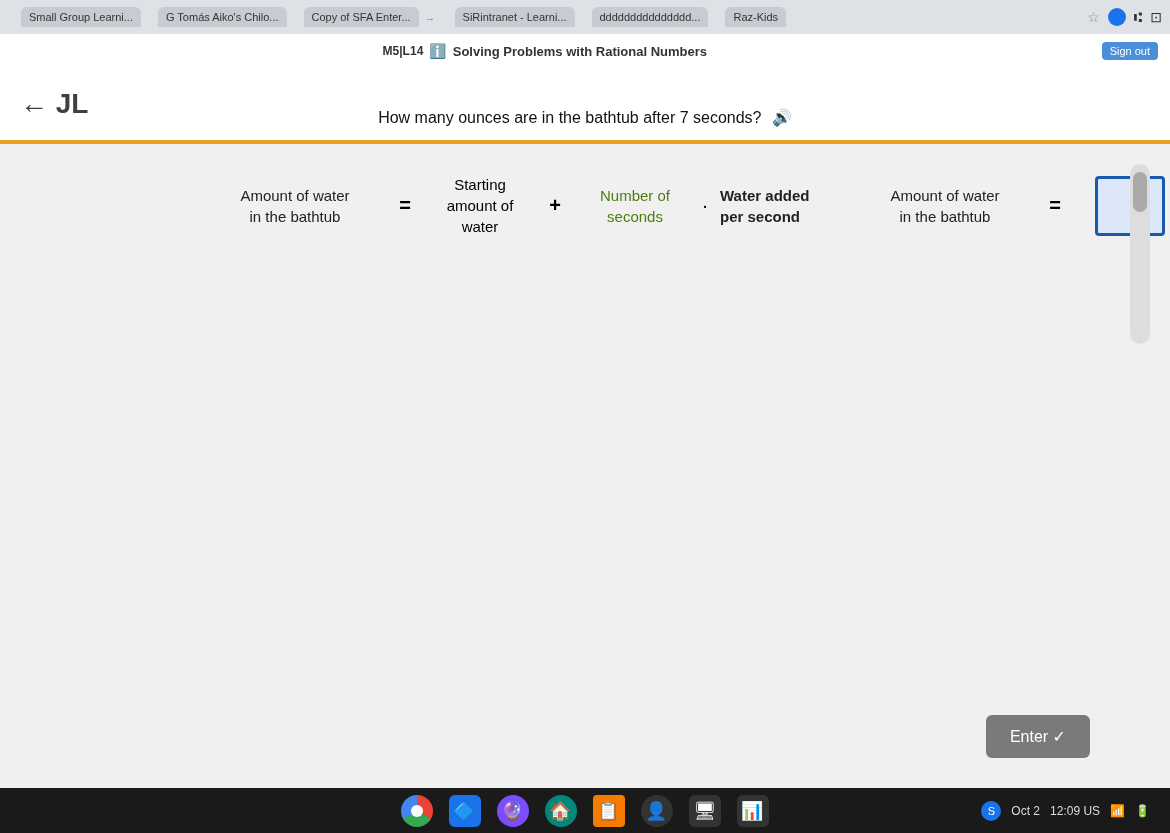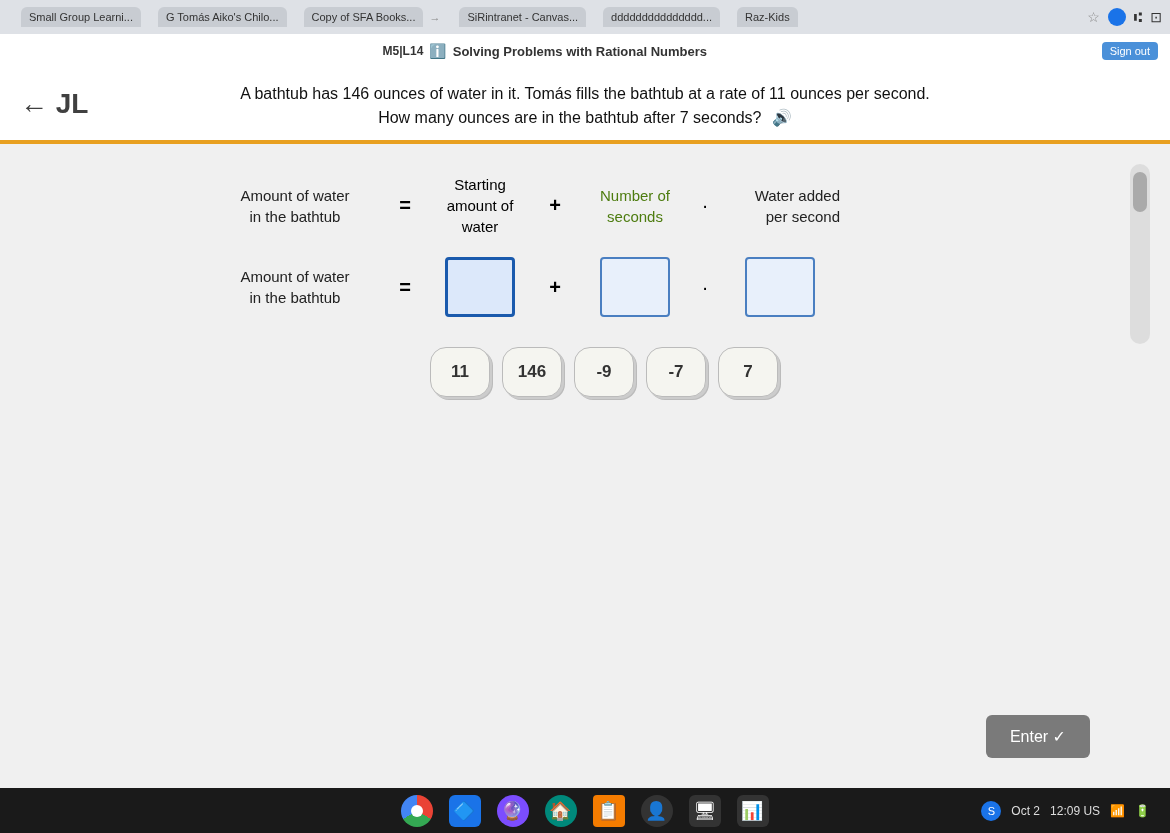--- a/index.html
+++ b/index.html
@@ -115,21 +115,21 @@
       flex: 1;
       display: flex;
       align-items: flex-start;
       justify-content: center;
       padding: 30px 20px 20px;
       position: relative;
     }
 
     .equation-container {
       display: flex;
-      flex-direction: column;
+      flex-direction: row;
       gap: 20px;
       width: 750px;
     }
 
     
     .eq-row {
       display: flex;
       align-items: center;
       gap: 0px;
     }
@@ -352,25 +352,25 @@
 
 <div class="browser-chrome">
   <div class="tab-bar">
     <div class="tab-item inactive">
       <span>Small Group Learni...</span>
     </div>
     <div class="tab-item inactive">
       <span>G Tomás Aiko's Chilo...</span>
     </div>
     <div class="tab-item inactive">
-      <span>Copy of SFA Books...</span>
+      <span>Copy of SFA Enter...</span>
     </div>
     <span class="tab-separator">→</span>
     <div class="tab-item inactive">
-      <span>SiRintranet - Canvas...</span>
+      <span>SiRintranet - Learni...</span>
     </div>
     <div class="tab-item inactive">
       <span>ddddddddddddddd...</span>
     </div>
     <div class="tab-item inactive">
       <span>Raz-Kids</span>
     </div>
     <div style="margin-left:auto; display:flex; gap:8px; align-items:center;">
       <span class="star-icon">☆</span>
       <span style="width:18px;height:18px;border-radius:50%;background:#1a73e8;display:inline-block;"></span>
@@ -386,21 +386,21 @@
     </div>
     <button class="sign-out-btn">Sign out</button>
   </div>
 </div>
 
 <div class="main-content">
 
   <div class="problem-header">
     <span class="back-label">← JL</span>
     <div class="problem-text">
-      <span>A bathtub has 146 ounces of water in it. Tomás fills the bathtub at a rate of 11 ounces per second.</span><br>
+      <br>
       <span>How many ounces are in the bathtub after 7 seconds?</span>
       <span style="cursor:pointer; margin-left:6px;">🔊</span>
     </div>
   </div>
 
   <div class="exercise-area">
 
     <div class="scroll-indicator">
       <div class="scroll-thumb"></div>
     </div>
@@ -413,21 +413,21 @@
         </div>
         <div class="equals-col">=</div>
         <div class="box-col" style="text-align:center; font-size:15px; line-height:1.4;">
           Starting<br>amount of<br>water
         </div>
         <div class="plus-col">+</div>
         <div class="label-col2" style="text-align:center; font-size:15px; line-height:1.4;">
           Number of<br>seconds
         </div>
         <div class="dot-col">·</div>
-        <div class="label-col3" style="text-align:right; font-size:15px; line-height:1.4;">
+        <div class="label-col3" style="text-align:left; font-size:15px; line-height:1.4;font-weight:bold;">
           Water added<br>per second
         </div>
       </div>
 
       <div class="eq-row">
         <div class="label-col" style="text-align:center;">
           <span style="font-size:15px; line-height:1.4;">Amount of water<br>in the bathtub</span>
         </div>
         <div class="equals-col">=</div>
         <div class="box-col" style="display:flex; justify-content:center;">

